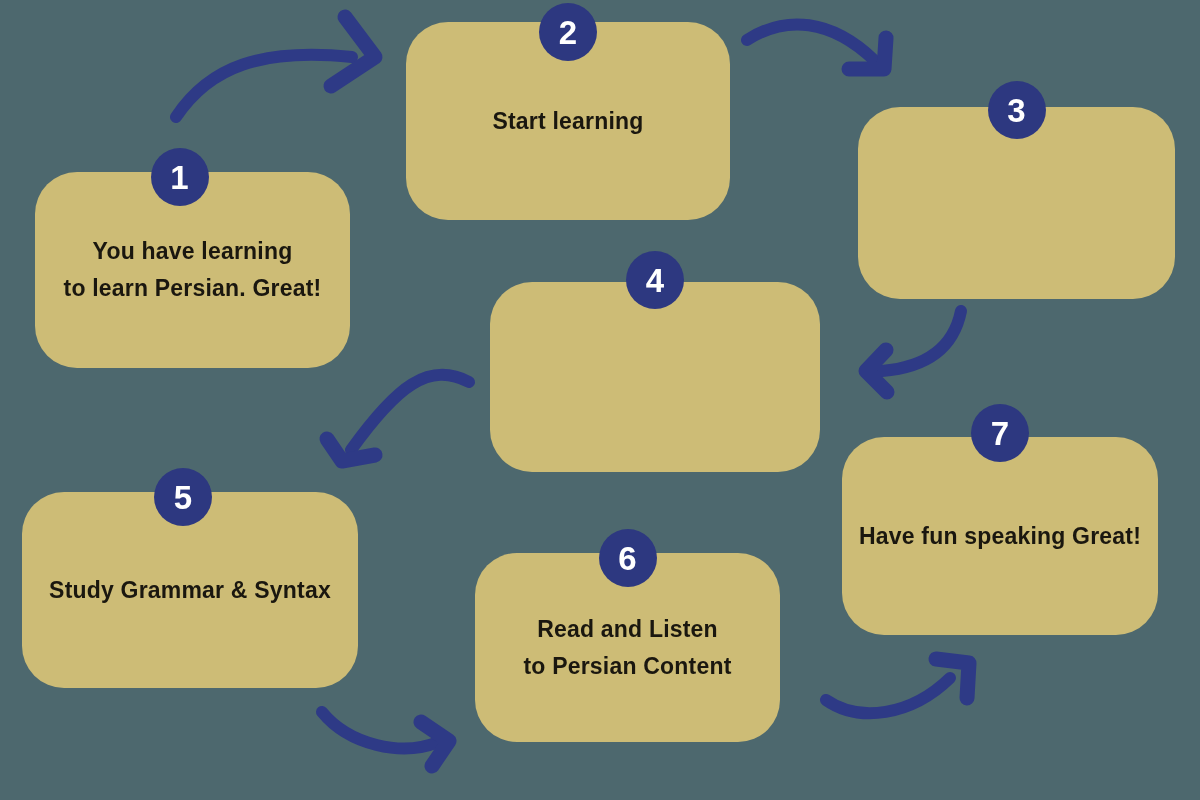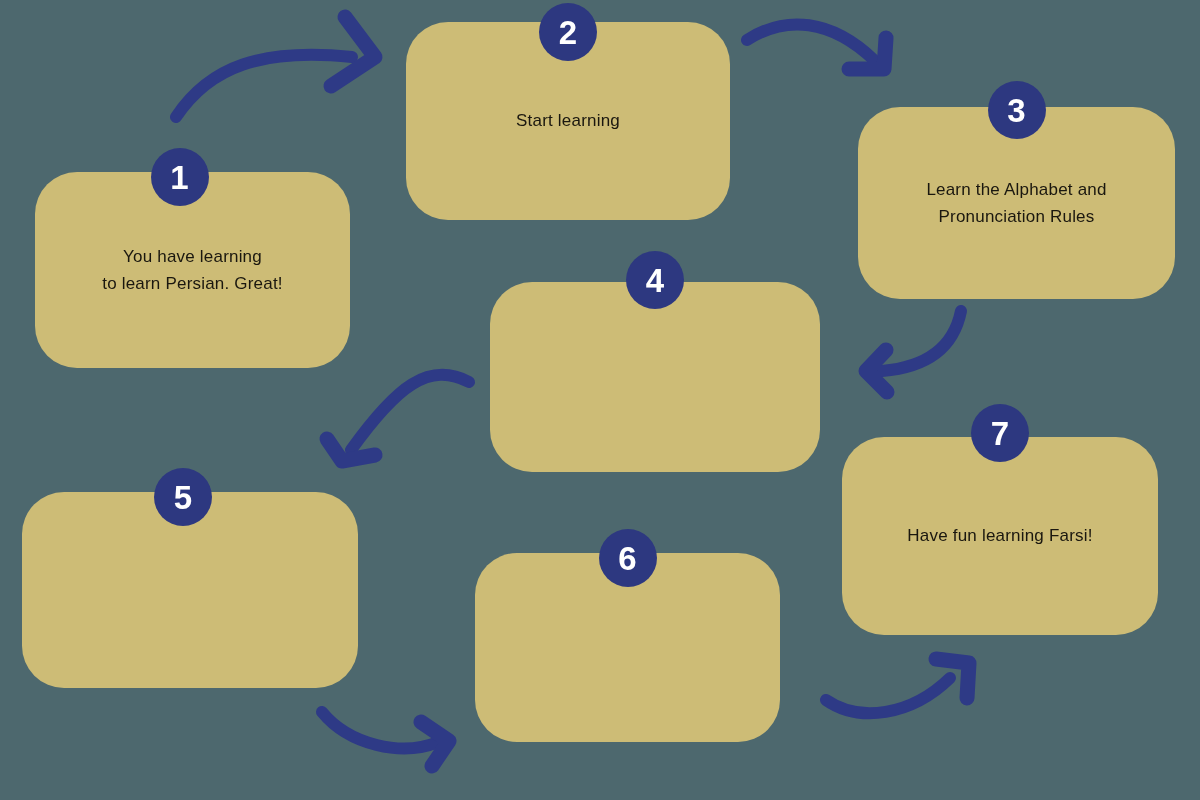--- a/index.html
+++ b/index.html
@@ -45,22 +45,22 @@
   .card {
     position: absolute;
     background: var(--card);
     border-radius: 42px;
     display: flex;
     align-items: center;
     justify-content: center;
     text-align: center;
   }
   .card .label {
-    font-weight: normal;
-    font-size: 17px;
+    font-weight: bold;
+    font-size: 23px;
     line-height: 1.6;
     color: var(--text);
     white-space: pre-line;
     letter-spacing: 0.2px;
   }
   .badge {
     position: absolute;
     top: -26px;
     left: 50%;
     transform: translateX(-50%);
@@ -137,42 +137,43 @@
     <div class="badge">
       <span>2</span>
     </div>
     <div class="label">Start learning</div>
   </div>
 
   <div class="card card3">
     <div class="badge">
       <span>3</span>
     </div>
-    <div class="label">Learn the Alphabet and
-Pronunciation Rules</div>
   </div>
 
   <div class="card card4">
     <div class="badge">
       <span>4</span>
     </div>
   </div>
 
   <div class="card card5">
     <div class="badge">
       <span>5</span>
     </div>
+    <div class="label">Study Grammar &amp; Syntax</div>
   </div>
 
   <div class="card card6">
     <div class="badge">
       <span>6</span>
     </div>
+    <div class="label">Read and Listen
+to Persian Content</div>
   </div>
 
   <div class="card card7">
     <div class="badge">
       <span>7</span>
     </div>
-    <div class="label">Have fun learning Farsi!</div>
+    <div class="label">Have fun speaking Great!</div>
   </div>
 
 </div>
 
 </body></html>

